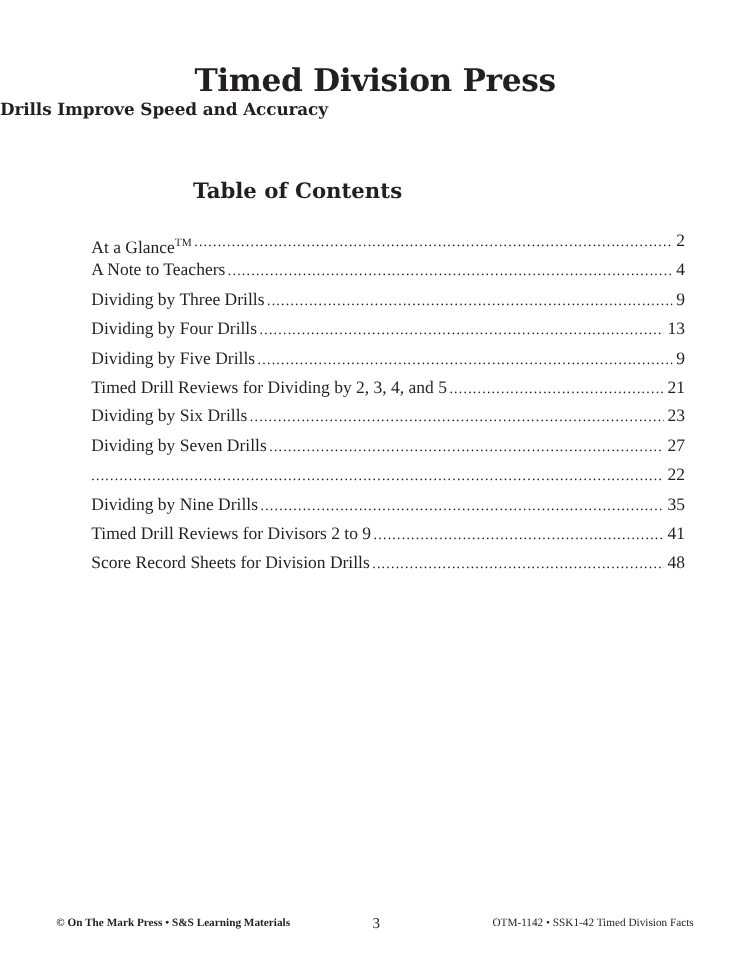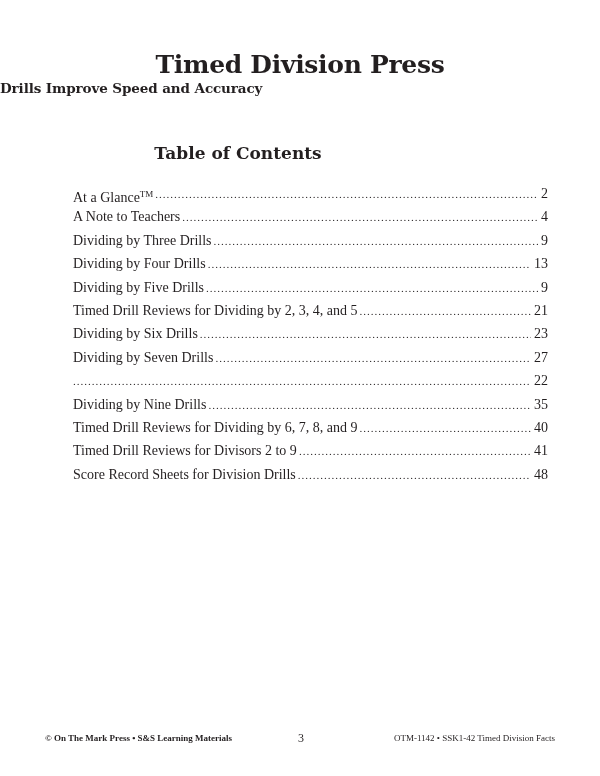--- a/index.html
+++ b/index.html
@@ -173,25 +173,20 @@
     <li class="toc-row">
       <span class="toc-dots"></span>
       <span class="toc-page">22</span>
     </li>
     <li class="toc-row">
       <span class="toc-label">Dividing by Nine Drills</span>
       <span class="toc-dots"></span>
       <span class="toc-page">35</span>
     </li>
     <li class="toc-row">
-      <span class="toc-label">Timed Drill Reviews for Dividing by 6, 7, 8, and 9</span>
-      <span class="toc-dots"></span>
-      <span class="toc-page">40</span>
-    </li>
-    <li class="toc-row">
       <span class="toc-label">Timed Drill Reviews for Divisors 2 to 9</span>
       <span class="toc-dots"></span>
       <span class="toc-page">41</span>
     </li>
     <li class="toc-row">
       <span class="toc-label">Score Record Sheets for Division Drills</span>
       <span class="toc-dots"></span>
       <span class="toc-page">48</span>
     </li>
   </ul>

